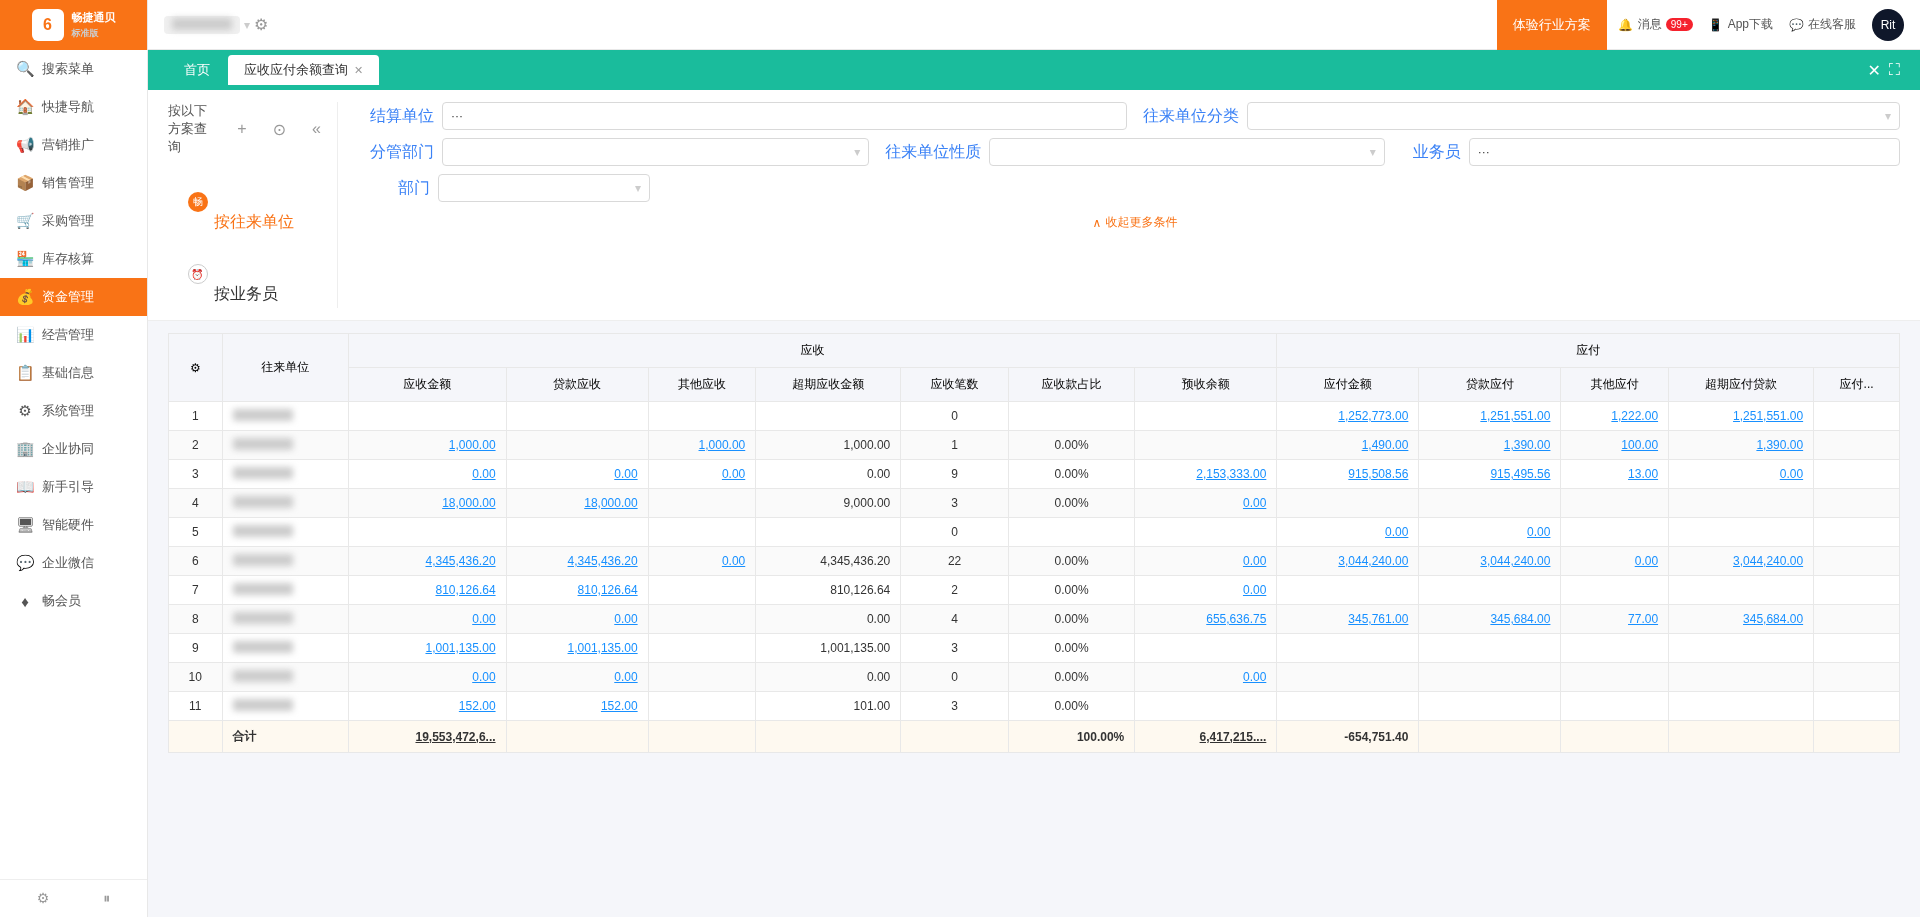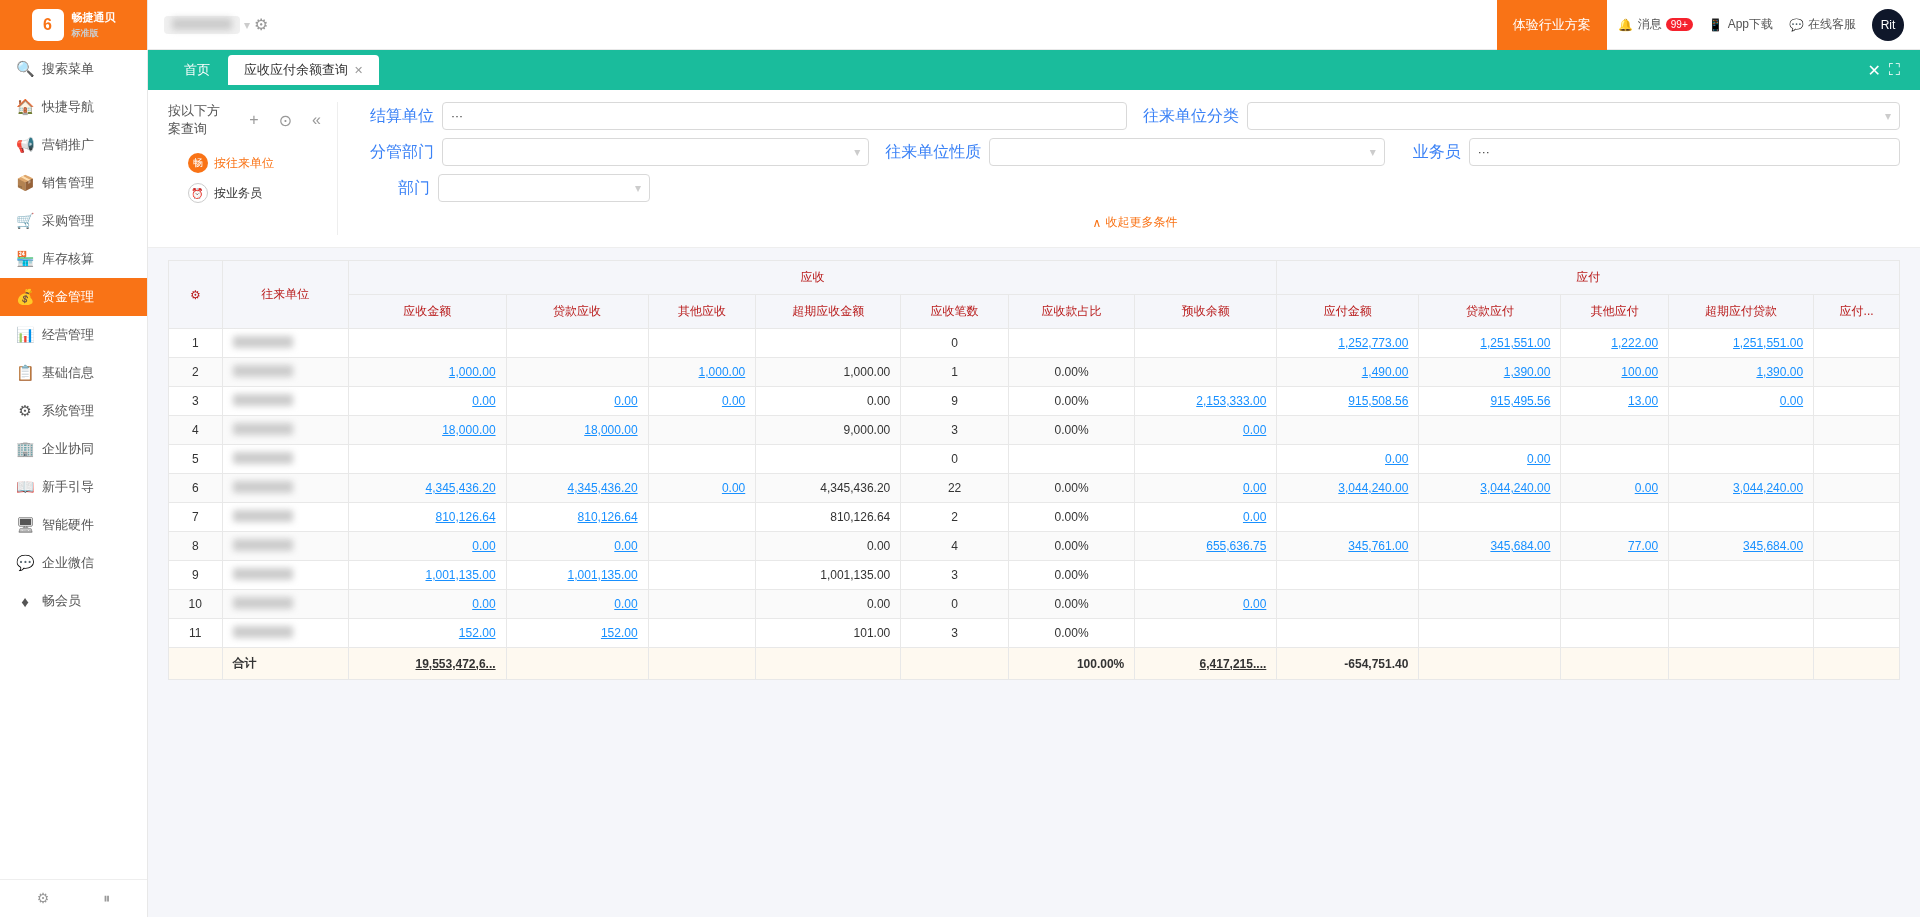--- a/index.html
+++ b/index.html
@@ -43,46 +43,46 @@
 
     
     .page { flex: 1; overflow: hidden; display: flex; flex-direction: column; background: #f5f6fa; }
     .page-header { background: white; padding: 12px 20px; display: flex; align-items: center; justify-content: space-between; border-bottom: 1px solid #eee; }
     .page-title { font-size: 18px; font-weight: 500; color: #333; }
     .page-header-actions { display: flex; gap: 12px; }
     .header-action-btn { display: flex; align-items: center; gap: 4px; color: #f97316; cursor: pointer; font-size: 13px; }
 
     
     .filter-area { background: white; padding: 12px 20px; border-bottom: 1px solid #eee; flex-shrink: 0; }
-    .filter-header { display: flex; align-items: center; gap: 20px; margin-bottom: 12px; }
+    .filter-header { display: flex; align-items: center; gap: 26px; margin-bottom: 12px; }
     .filter-label { font-size: 13px; color: #555; }
     .filter-btn { border: none; background: none; cursor: pointer; color: #999; font-size: 16px; }
     .filter-options { display: flex; flex-direction: column; gap: 4px; margin-left: 20px; }
     .filter-option { display: flex; align-items: center; gap: 6px; cursor: pointer; padding: 3px 0; }
     .filter-option .circle-icon { width: 20px; height: 20px; border-radius: 50%; background: #f97316; display: flex; align-items: center; justify-content: center; color: white; font-size: 10px; }
     .filter-option .circle-outline { width: 20px; height: 20px; border-radius: 50%; border: 1px solid #ccc; display: flex; align-items: center; justify-content: center; color: #999; font-size: 10px; }
-    .filter-option-label { font-size: 12px; color: #333; }
+    .filter-option-label { font-size: 16px; color: #333; margin-top: 41px; }
     .filter-option.active .filter-option-label { color: #f97316; }
 
     .filter-row { display: flex; align-items: center; gap: 16px; margin-bottom: 8px; flex-wrap: wrap; }
     .filter-field { display: flex; align-items: center; gap: 8px; flex: 1; min-width: 280px; }
     .filter-field-label { color: #3b82f6; font-size: 16px; white-space: nowrap; min-width: 60px; text-align: right; }
     .filter-input { flex: 1; border: 1px solid #d9d9d9; border-radius: 4px; padding: 5px 8px; font-size: 12px; color: #333; display: flex; align-items: center; justify-content: space-between; cursor: pointer; background: white; min-height: 28px; }
     .filter-input .arrow { color: #ccc; }
     .filter-collapse { display: flex; align-items: center; justify-content: center; color: #f97316; font-size: 12px; cursor: pointer; padding: 4px; gap: 4px; }
     .filter-left { width: 170px; border-right: 1px solid #eee; padding-right: 16px; flex-shrink: 0; }
     .filter-right { flex: 1; padding-left: 16px; }
     .query-btn { background: #f97316; color: white; border: none; padding: 6px 20px; border-radius: 4px; cursor: pointer; font-size: 13px; white-space: nowrap; }
     .set-btn { border: 1px solid #d9d9d9; background: white; color: #666; padding: 5px 20px; border-radius: 4px; cursor: pointer; font-size: 13px; white-space: nowrap; margin-top: 4px; }
     .filter-actions { display: flex; flex-direction: column; align-items: flex-end; padding-left: 16px; }
 
     
     .table-area { flex: 1; overflow: auto; padding: 0 20px 20px; }
     .data-table { width: 100%; background: white; border-collapse: collapse; font-size: 12px; margin-top: 12px; }
-    .data-table th { background: #f5f6fa; padding: 8px 10px; text-align: center; border: 1px solid #e8e8e8; color: #b91c1c; font-weight: 500; white-space: nowrap; }
+    .data-table th { background: #f5f6fa; padding: 8px 10px; text-align: center; border: 1px solid #e8e8e8; color: #000000; font-weight: 500; white-space: nowrap; }
     .data-table td { padding: 7px 10px; border: 1px solid #e8e8e8; text-align: right; color: #333; white-space: nowrap; }
     .data-table td.center { text-align: center; }
     .data-table td.left { text-align: left; }
     .data-table tr:nth-child(even) { background: #fafafa; }
     .link-text { color: #1890ff; text-decoration: underline; cursor: pointer; }
     .table-footer { background: #fef9f0; border: 1px solid #15803d; }
     .table-footer td { font-weight: bold; color: #333; }
     .negative { color: #f5222d; }
 
     

